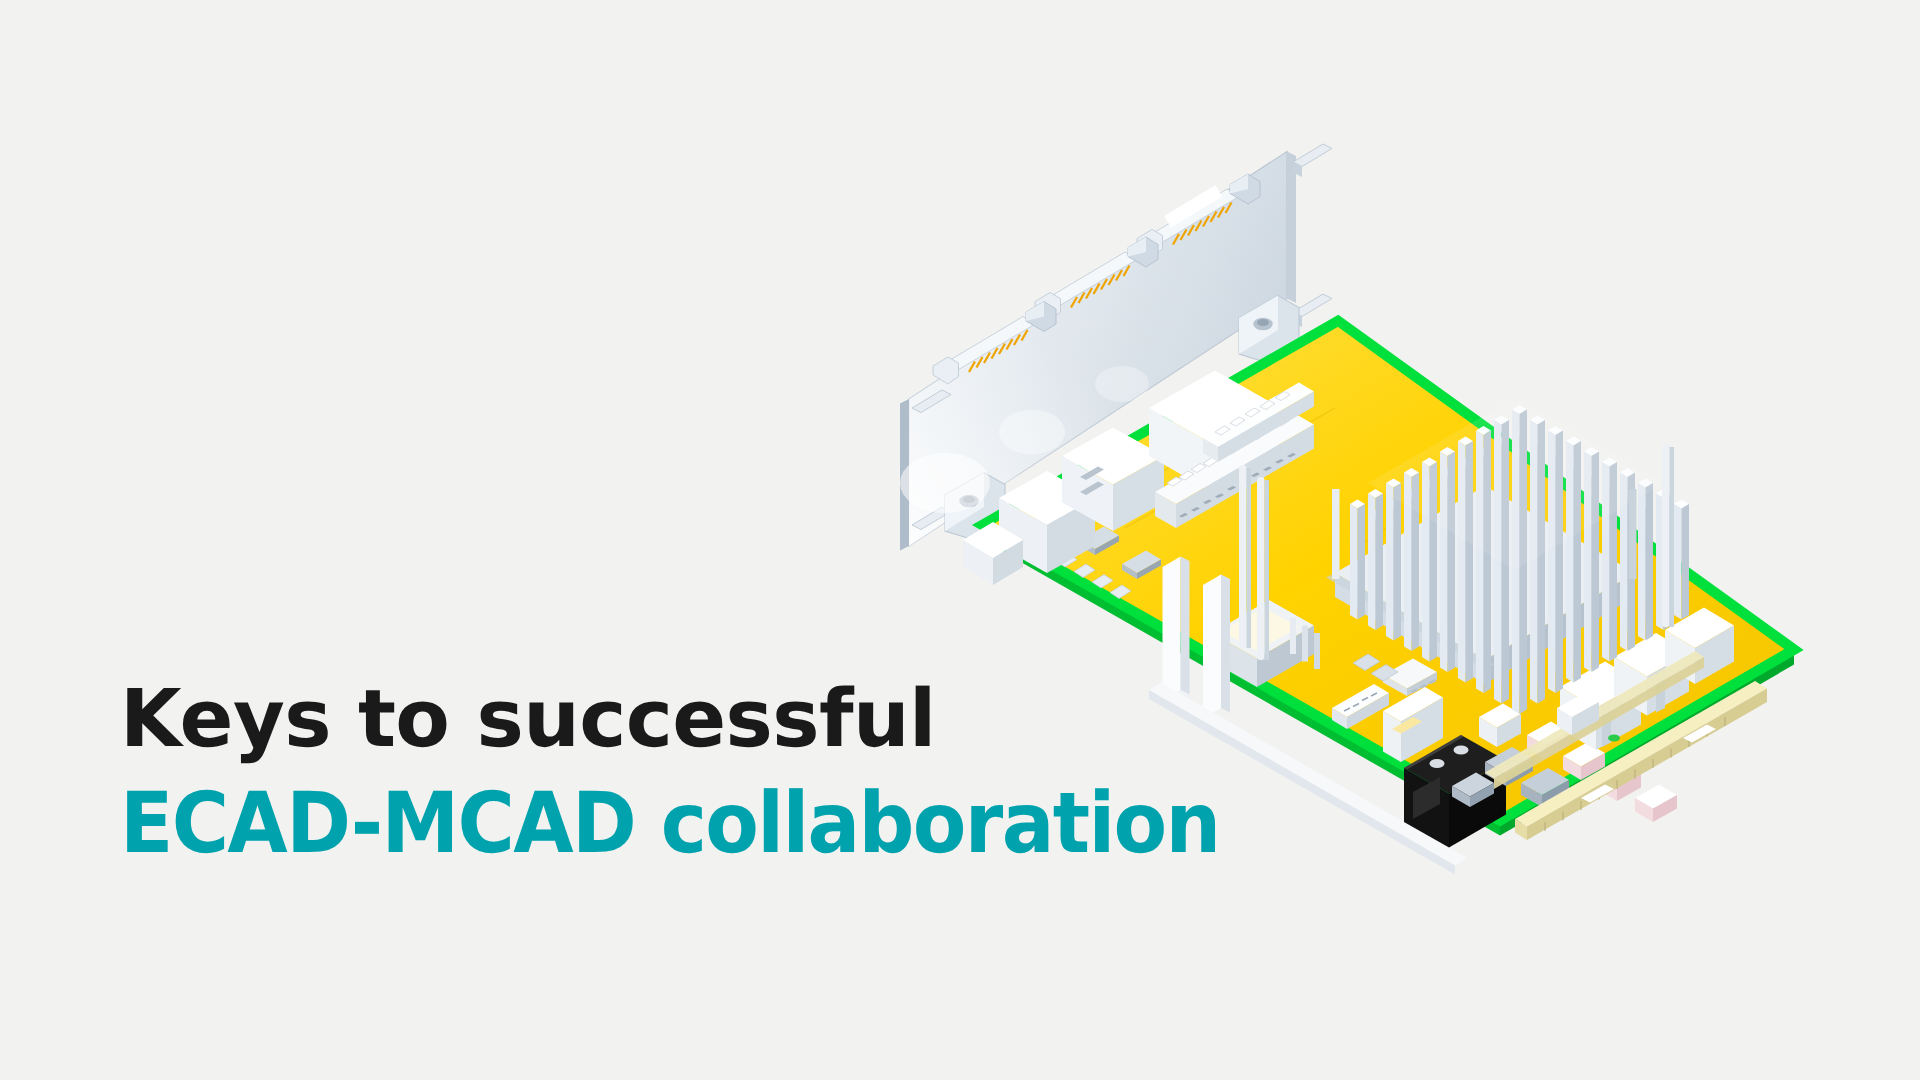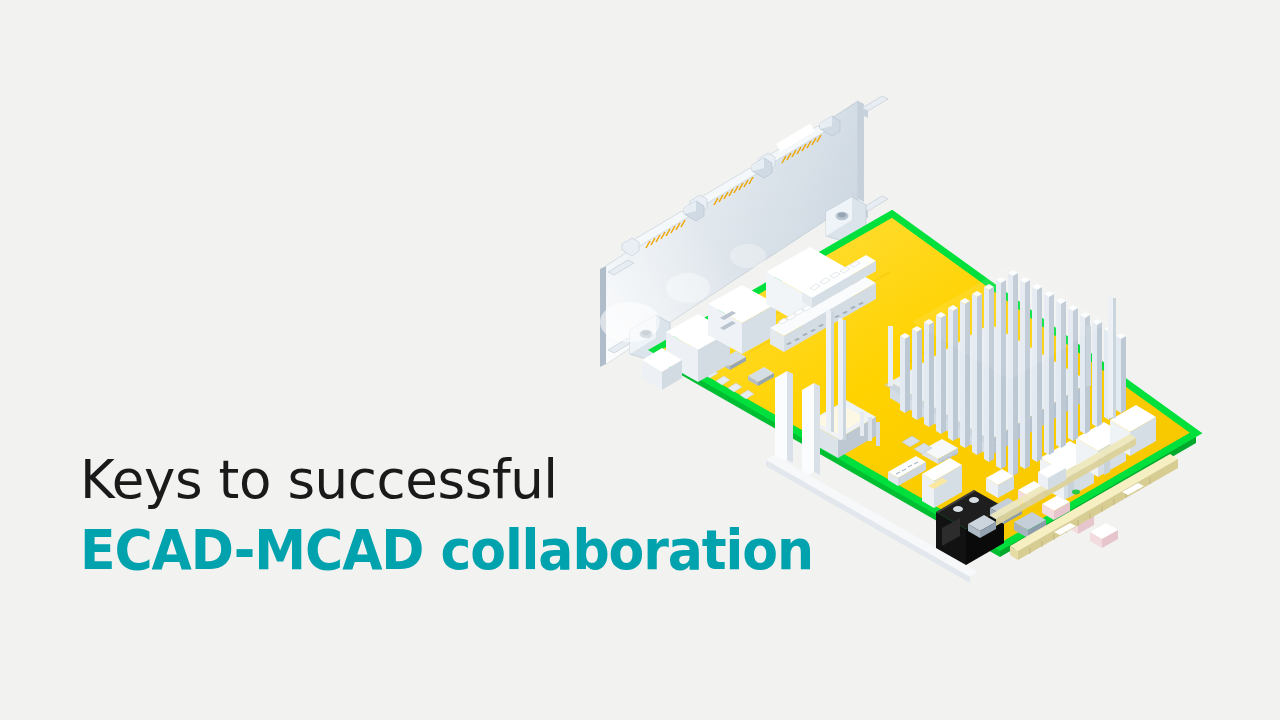--- a/index.html
+++ b/index.html
@@ -8,21 +8,21 @@
     background:#F2F2F0;
     font-family:"Liberation Sans", sans-serif;
     position:relative;
   }
   #slide { position:absolute; inset:0; background:#F2F2F0; }
 
   
   .title-block { position:absolute; left:80px; top:450px; }
   .title-line1 {
     font-family:"DejaVu Sans", sans-serif;
-    font-weight:400;
+    font-weight:700;
     font-size:53px;
     line-height:60px;
     color:#1A1A1A;
     letter-spacing:-0.4px;
     white-space:nowrap;
   }
   .title-line2 {
     font-family:"DejaVu Sans", sans-serif;
     font-weight:700;
     font-size:56px;

